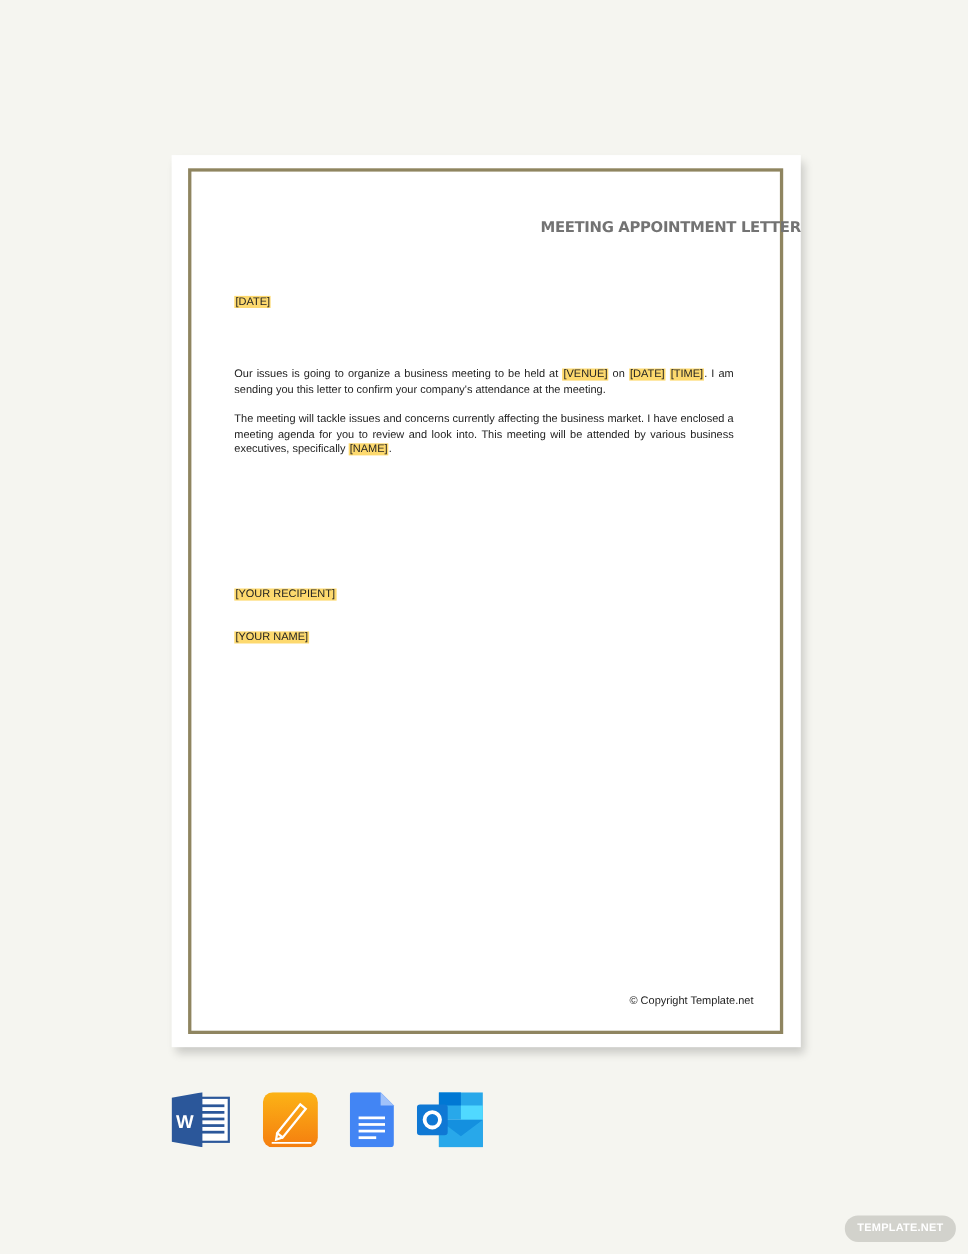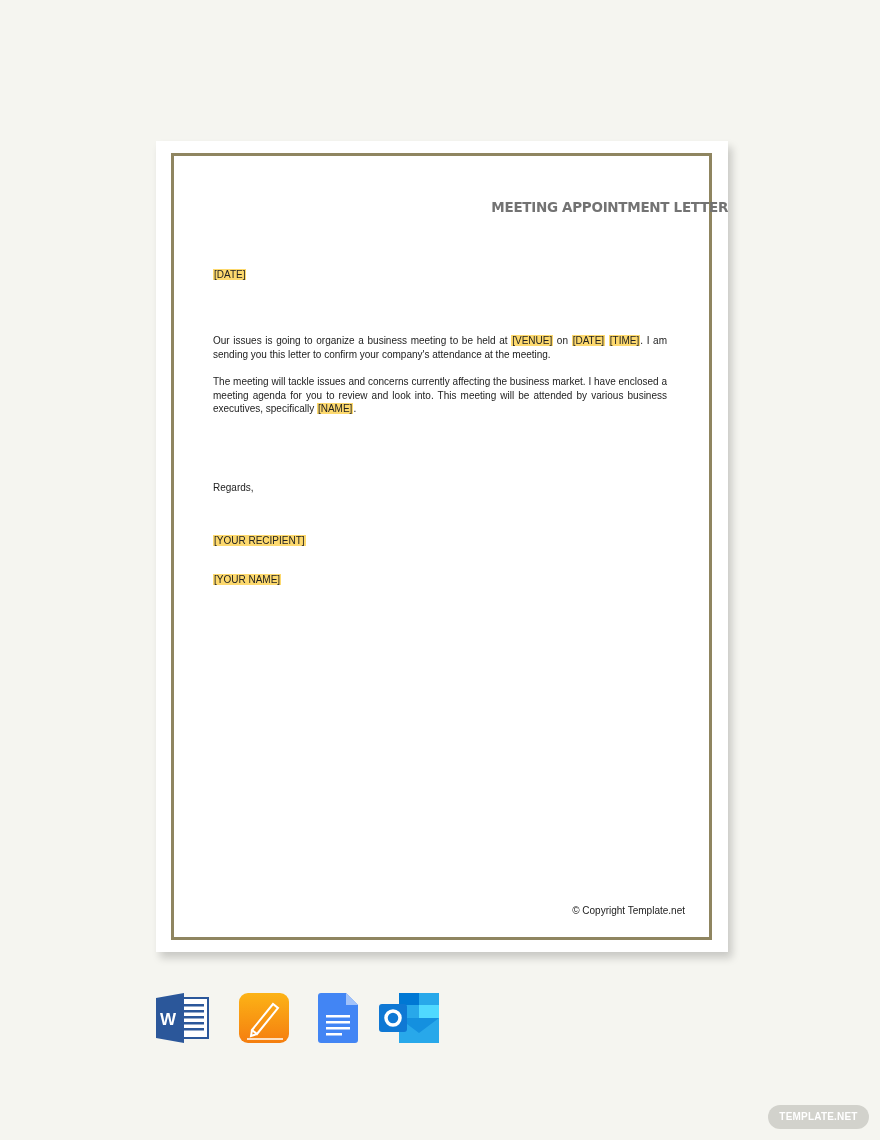--- a/index.html
+++ b/index.html
@@ -83,21 +83,20 @@
   <div class="body-text" style="top:127px;">
     <span class="hl">[DATE]</span>
   </div>
 
 
   <div class="body-text" style="top:193px;"><span>Our issues is going to organize a business meeting to be held at </span><span class="hl">[VENUE]</span><span> on </span><span class="hl">[DATE]</span><span> </span><span class="hl">[TIME]</span><span>. I am sending you this letter to confirm your company's attendance at the meeting.</span></div>
 
   <div class="body-text" style="top:234px;"><span>The meeting will tackle issues and concerns currently affecting the business market. I have enclosed a meeting agenda for you to review and look into. This meeting will be attended by various business executives, specifically </span><span class="hl">[NAME]</span><span>.</span></div>
 
 
-  <div class="body-text" style="top:340px;">Regards,</div>
 
   <div class="body-text" style="top:393px;">
     <span class="hl">[YOUR RECIPIENT]</span>
   </div>
 
   <div class="body-text" style="top:432px;">
     <span class="hl">[YOUR NAME]</span>
   </div>
 
   <div class="copyright">© Copyright Template.net</div>

